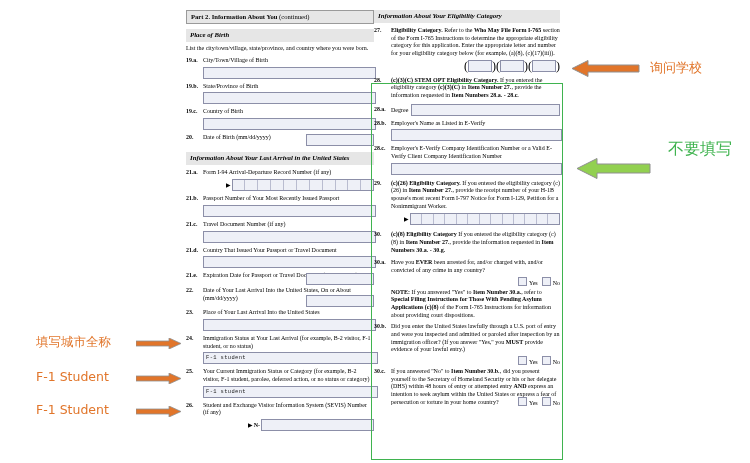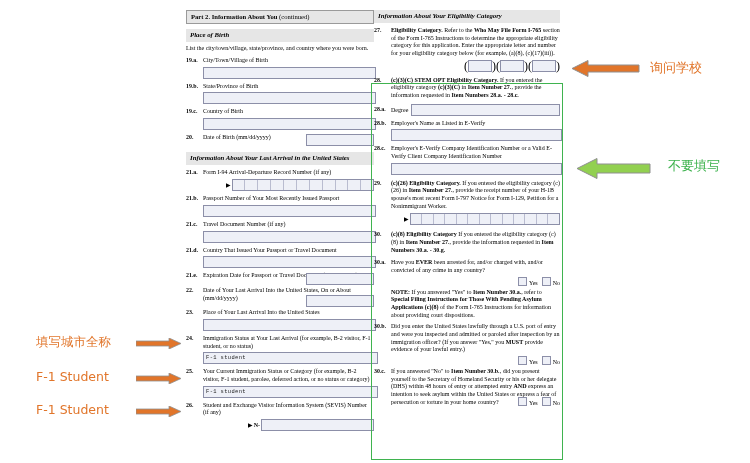--- a/index.html
+++ b/index.html
@@ -343,21 +343,21 @@
       <polygon points="0,8.5 16,0.5 16,5 67,5 67,12 16,12 16,16.5" fill="#e1752a" stroke="#8f8f8f" stroke-width="1"></polygon>
     </svg>
   </div>
   <div class="ann-label anno anno-orange" style="left:650px;top:59px;font-size:13px;">询问学校</div>
 
   <div class="arrow" style="left:577px;top:158px;">
     <svg width="74" height="21" viewBox="0 0 74 21">
       <polygon points="0,10.5 20,0.5 20,6 73,6 73,15 20,15 20,20.5" fill="#92d050" stroke="#8f8f8f" stroke-width="1"></polygon>
     </svg>
   </div>
-  <div class="ann-label anno anno-green" style="left:668px;top:157px;font-size:13px;">不要填写</div>
+  <div class="ann-label anno anno-green" style="left:668px;top:139px;font-size:16px;">不要填写</div>
 
   <div class="ann-label anno anno-orange" style="left:36px;top:334px;font-size:12.5px;">填写城市全称</div>
   <div class="arrow" style="left:136px;top:338px;">
     <svg width="46" height="11" viewBox="0 0 46 11">
       <polygon points="0,3 33,3 33,0 45,5.5 33,11 33,8 0,8" fill="#e1752a" stroke="#8f8f8f" stroke-width="0.8"></polygon>
     </svg>
   </div>
 
   <div class="ann-label anno anno-orange" style="left:36px;top:369px;font-size:12.5px;">F-1 Student</div>
   <div class="arrow" style="left:136px;top:373px;">

